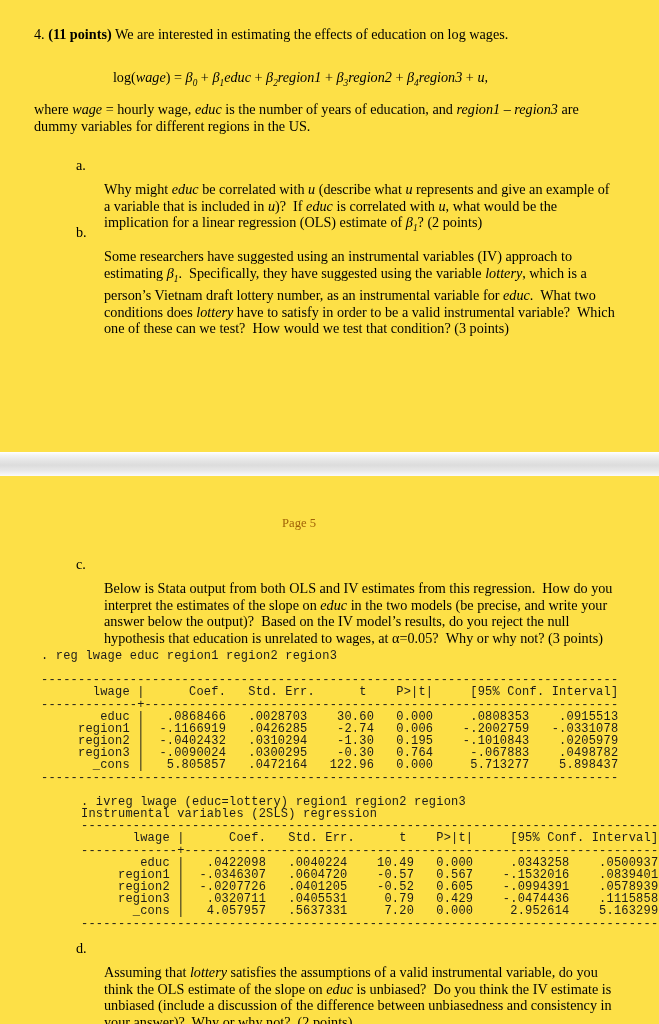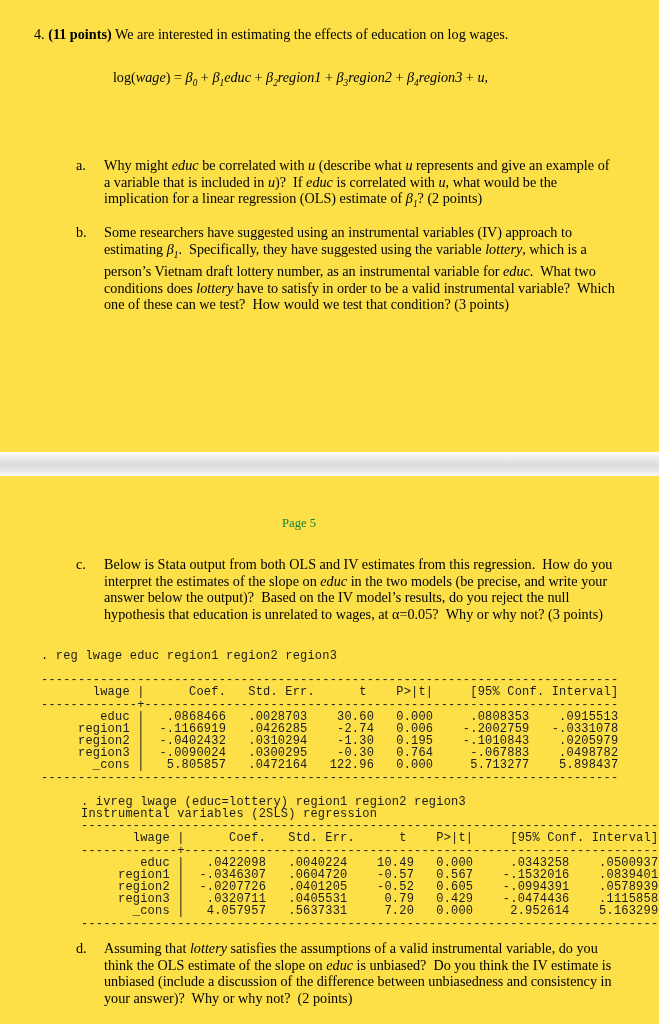--- a/index.html
+++ b/index.html
@@ -93,38 +93,38 @@
     padding-left: 28px;
     box-sizing: border-box;
   }
   .subitem .marker {
     position: absolute;
     left: 0;
     top: 0;
     width: 20px;
     text-align: left;
   }
-  .subitem .txt { display: block; }
+  .subitem .txt { display: block; margin-top: 24px; }
 
   #item-a { left: 76px; top: 157px; }
   #item-b { left: 76px; top: 224px; }
   #item-c { left: 76px; top: 556px; }
   #item-d { left: 76px; top: 940px; }
 
   .u-line { }
 
   
   .page-label {
     position: absolute;
     left: 0;
     top: 516px;
     width: 598px;
     text-align: center;
     font-size: 12.6px;
-    color: #15803d;
+    color: #a16207;
   }
 
   
   .stata {
     position: absolute;
     left: 41px;
     font-family: "Liberation Mono", "DejaVu Sans Mono", monospace;
     font-size: 12px;
     line-height: 12.15px;
     letter-spacing: 0.2px;
@@ -154,20 +154,26 @@
     <span class="rm">+</span>
     <span class="beta">β<span class="sub">2</span><i>region1</i></span>
     <span class="rm">+</span>
     <span class="beta">β<span class="sub">3</span><i>region2</i></span>
     <span class="rm">+</span>
     <span class="beta">β<span class="sub">4</span><i>region3</i></span>
     <span class="rm">+</span>
     <span><i>u</i>,</span>
   </div>
 
+  <div class="where-block body-text">
+    where <i>wage</i> = hourly wage,
+    <i>educ</i> is the number of years of education, and
+    <i>region1</i> –
+    <i>region3</i> are<br>dummy variables for different regions in the US.
+  </div>
 
   <div class="subitem body-text" id="item-a">
     <span class="marker">a.</span>
     <span class="txt">Why might <i>educ</i> be correlated with <i>u</i> (describe what <i>u</i> represents and give an example of a variable that is included in <i>u</i>)?&nbsp; If <i>educ</i> is correlated with <i>u</i>, what would be the implication for a linear regression (OLS) estimate of <span class="beta">β<span class="sub">1</span></span>? (2 points)</span>
   </div>
 
   <div class="subitem body-text" id="item-b">
     <span class="marker">b.</span>
     <span class="txt">Some researchers have suggested using an instrumental variables (IV) approach to estimating <span class="beta">β<span class="sub">1</span></span>.&nbsp; Specifically, they have suggested using the variable <i>lottery</i>, which is a person’s Vietnam draft lottery number, as an instrumental variable for <i>educ</i>.&nbsp; What two conditions does <i>lottery</i> have to satisfy in order to be a valid instrumental variable?&nbsp; Which one of these can we test?&nbsp; How would we test that condition? (3 points)</span>
   </div>

